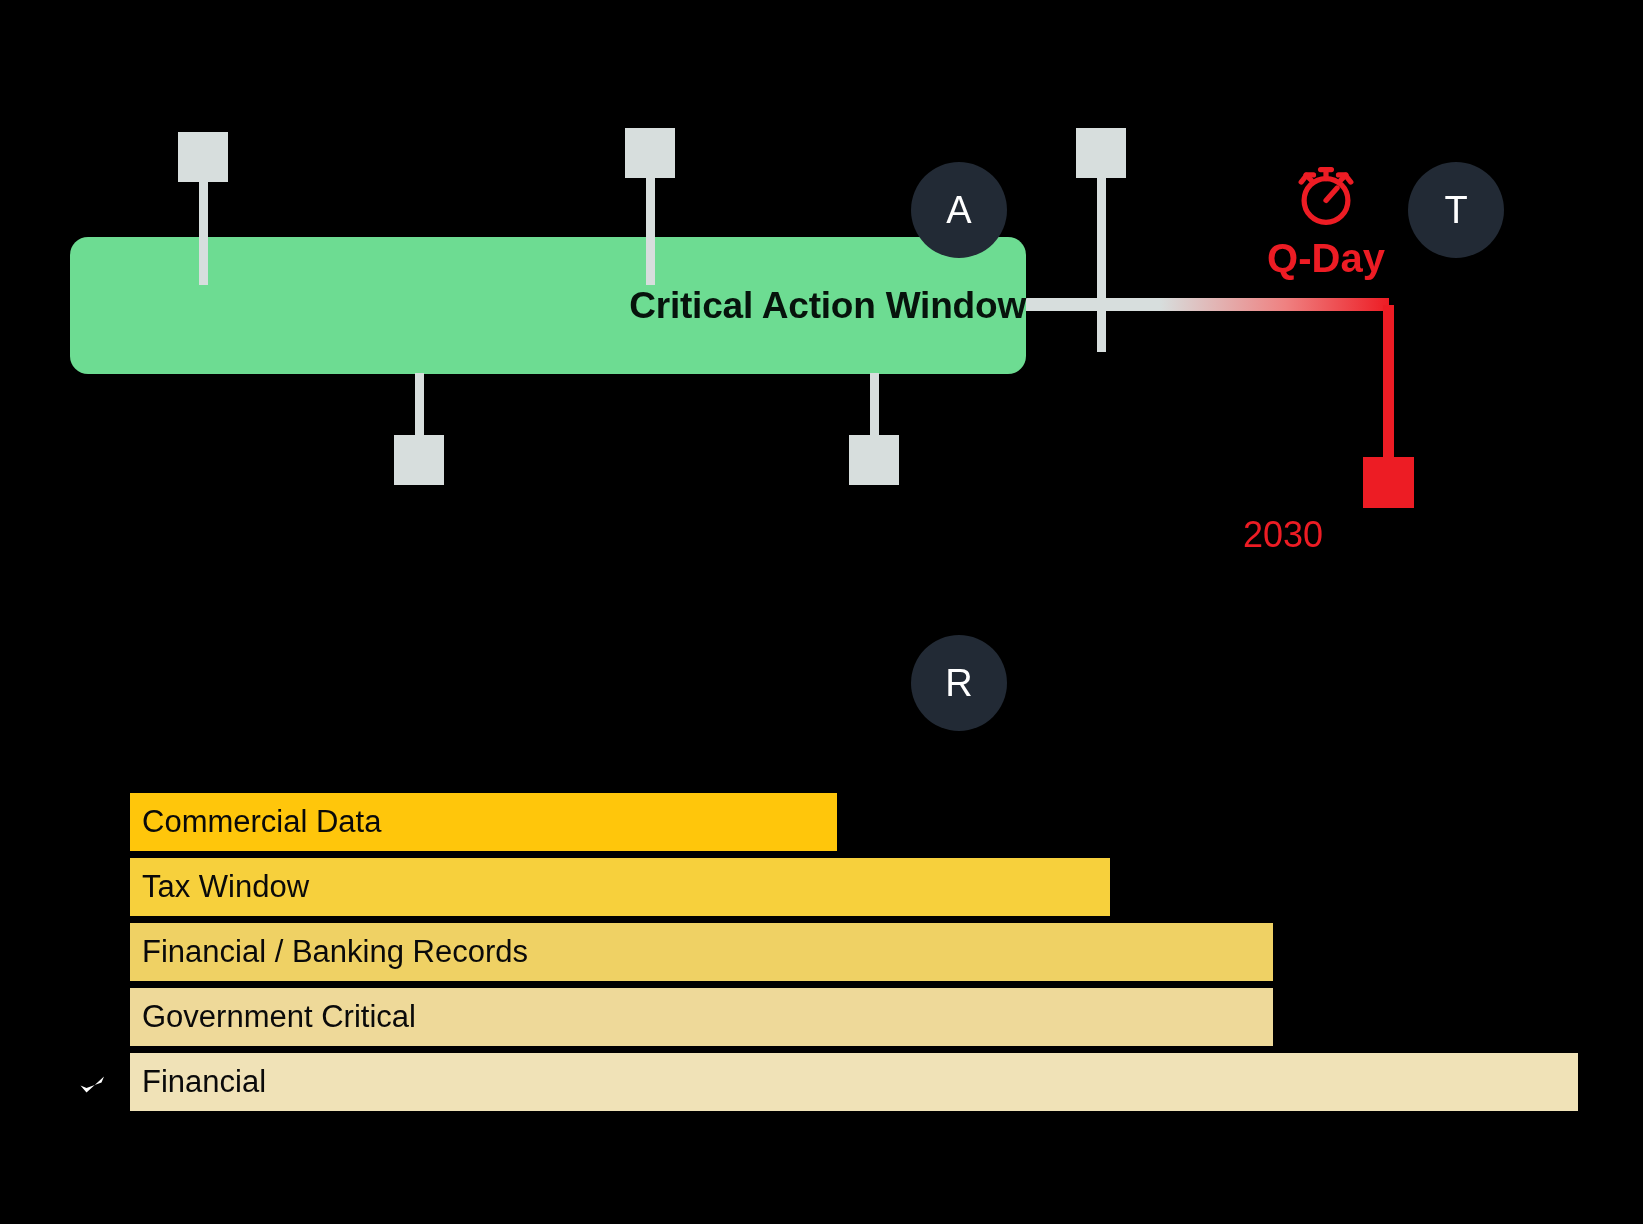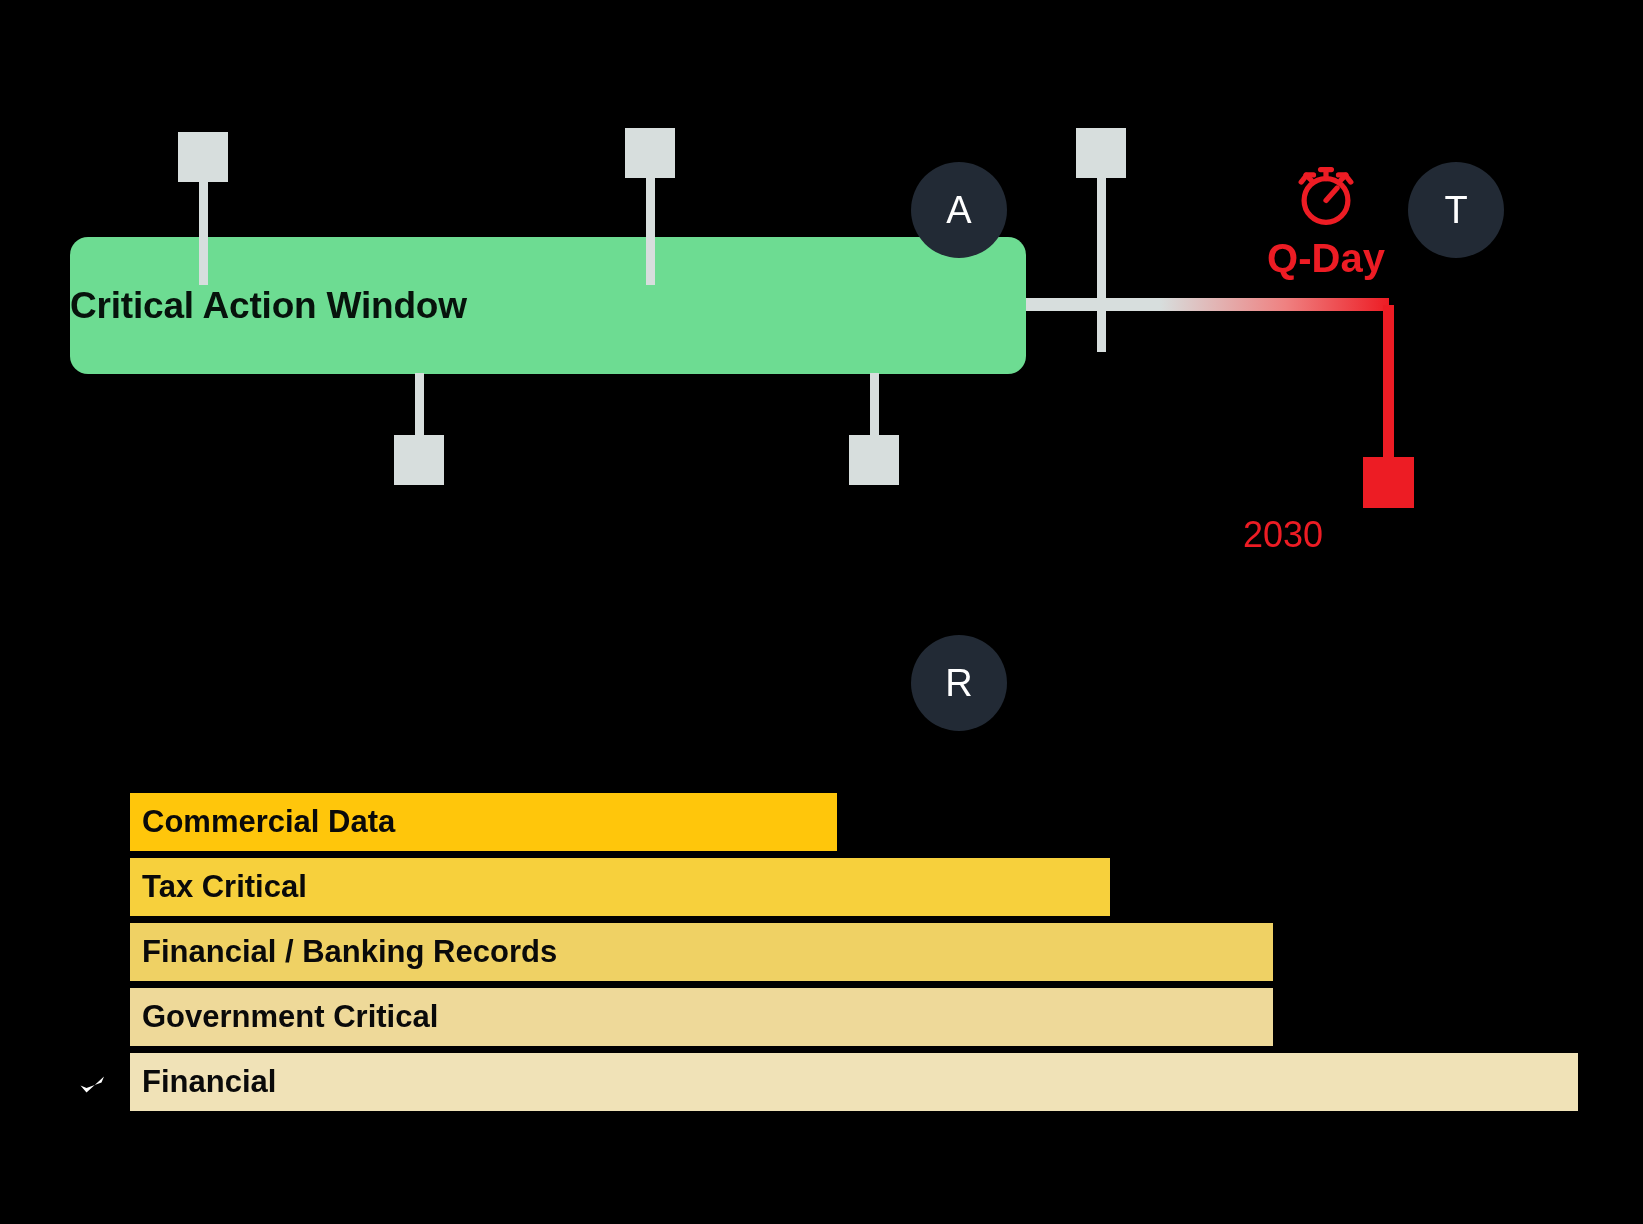--- a/index.html
+++ b/index.html
@@ -35,21 +35,21 @@
   .window-bar {
     position: absolute;
     left: 70px;
     top: 237px;
     width: 956px;
     height: 137px;
     background: #6ddc92;
     border-radius: 18px;
     display: flex;
     align-items: center;
-    justify-content: flex-start;
+    justify-content: flex-end;
   }
   .window-bar-label {
     color: #07130c;
     font-size: 37px;
     font-weight: 700;
     letter-spacing: -0.2px;
     white-space: nowrap;
   }
 
   
@@ -132,21 +132,21 @@
     height: 100%;
   }
   .bar-row .bar-label {
     position: absolute;
     left: 12px;
     top: 0;
     height: 58px;
     line-height: 58px;
     color: #0a0a0a;
     font-size: 31px;
-    font-weight: 700;
+    font-weight: 400;
     white-space: nowrap;
   }
   .check-mark {
     position: absolute;
     left: 79px;
     top: 1073px;
     width: 26px;
     height: 22px;
     color: #ffffff;
   }
@@ -220,21 +220,21 @@
 
   <div class="chart">
 
     <div class="bar-row" style="top:793px;">
       <div class="bar" style="width:707px; background:#ffc60b;"></div>
       <span class="bar-label">Commercial Data</span>
     </div>
 
     <div class="bar-row" style="top:858px;">
       <div class="bar" style="width:980px; background:#f7d03c;"></div>
-      <span class="bar-label">Tax Critical</span>
+      <span class="bar-label">Tax Window</span>
     </div>
 
     <div class="bar-row" style="top:923px;">
       <div class="bar" style="width:1143px; background:#efd164;"></div>
       <span class="bar-label">Financial / Banking Records</span>
     </div>
 
     <div class="bar-row" style="top:988px;">
       <div class="bar" style="width:1143px; background:#eed999;"></div>
       <span class="bar-label">Government Critical</span>

